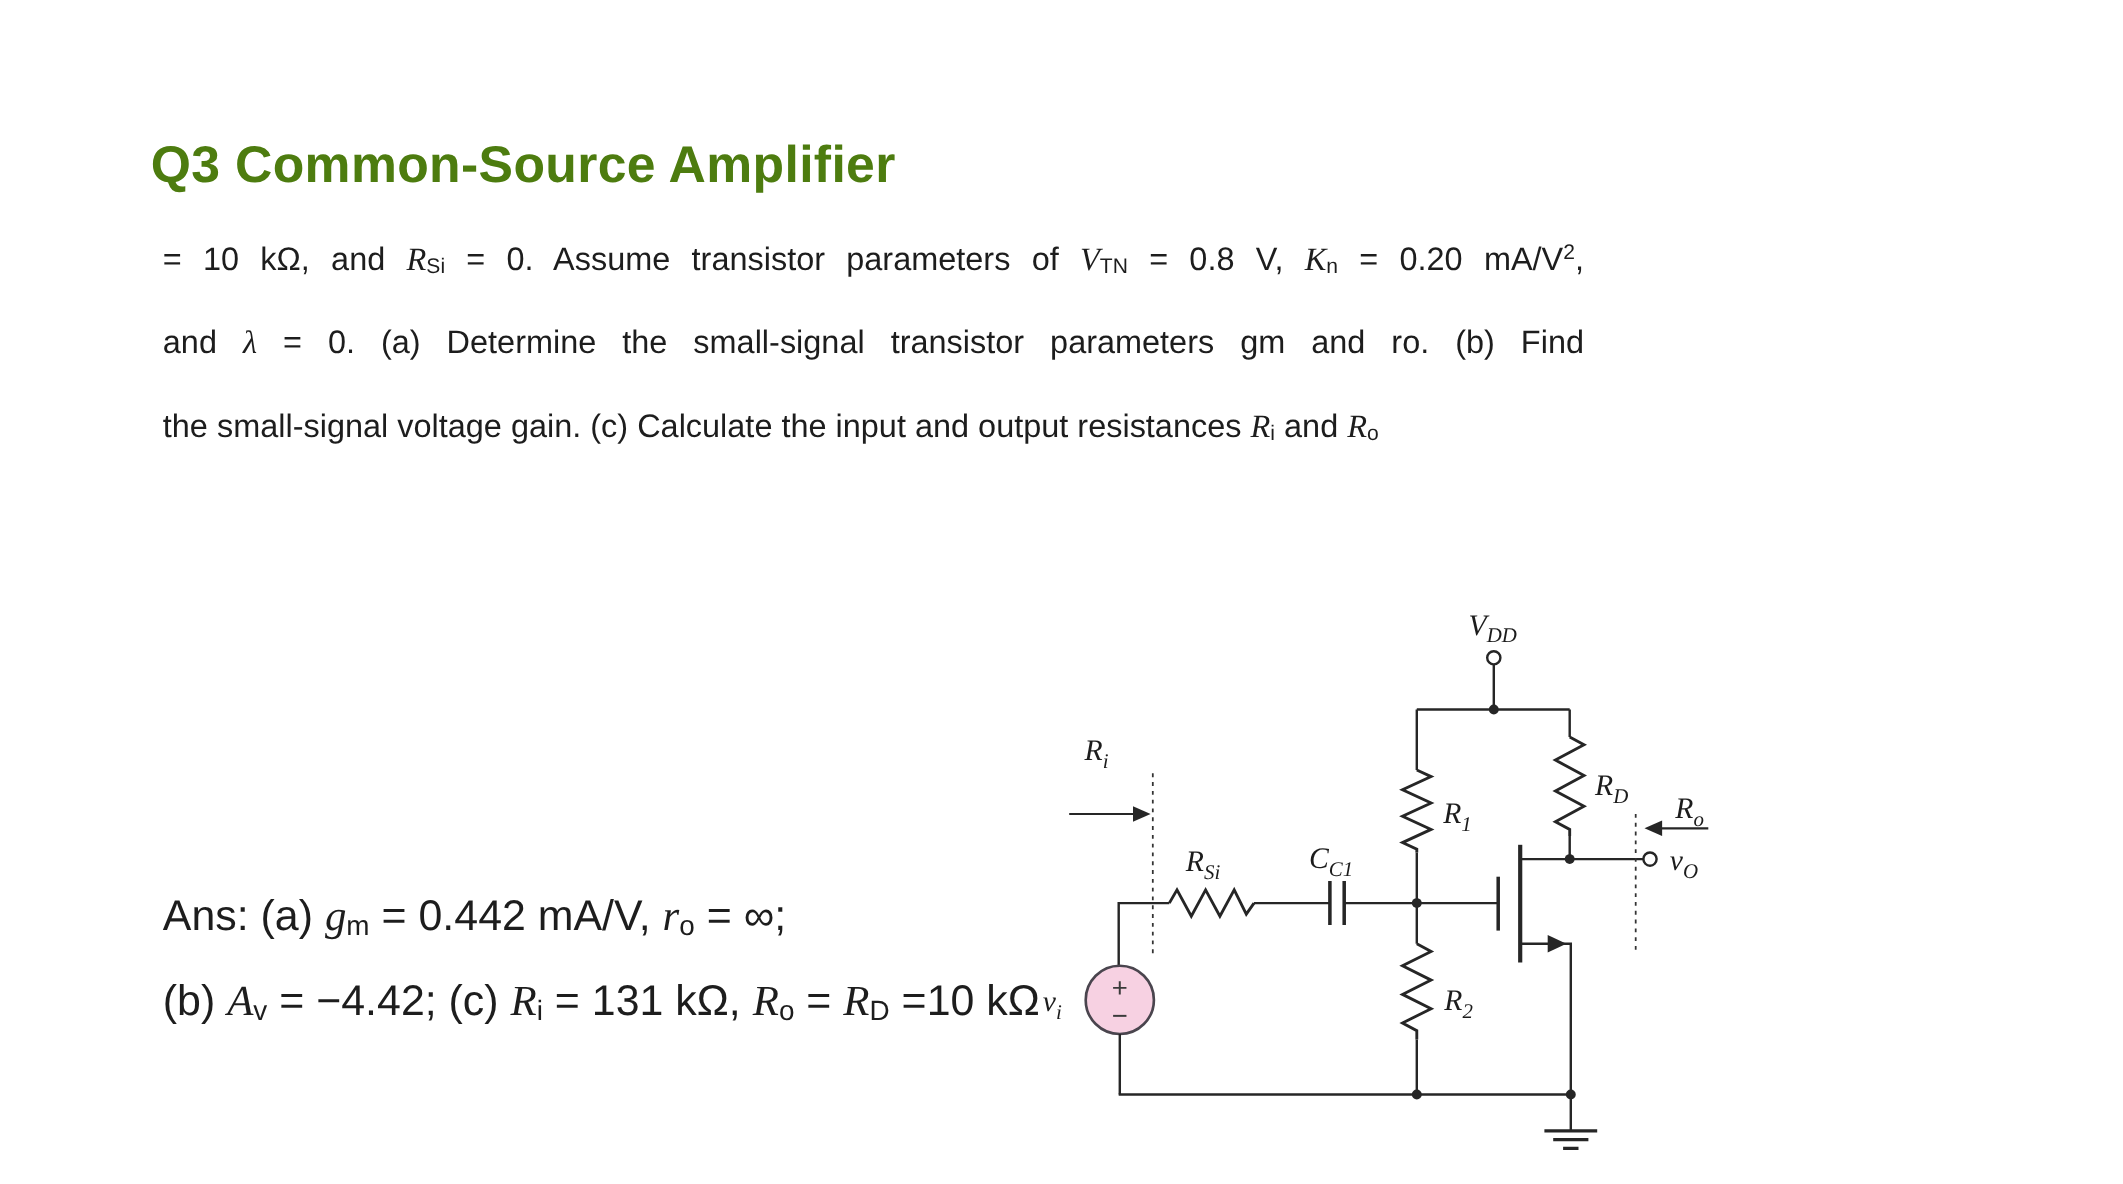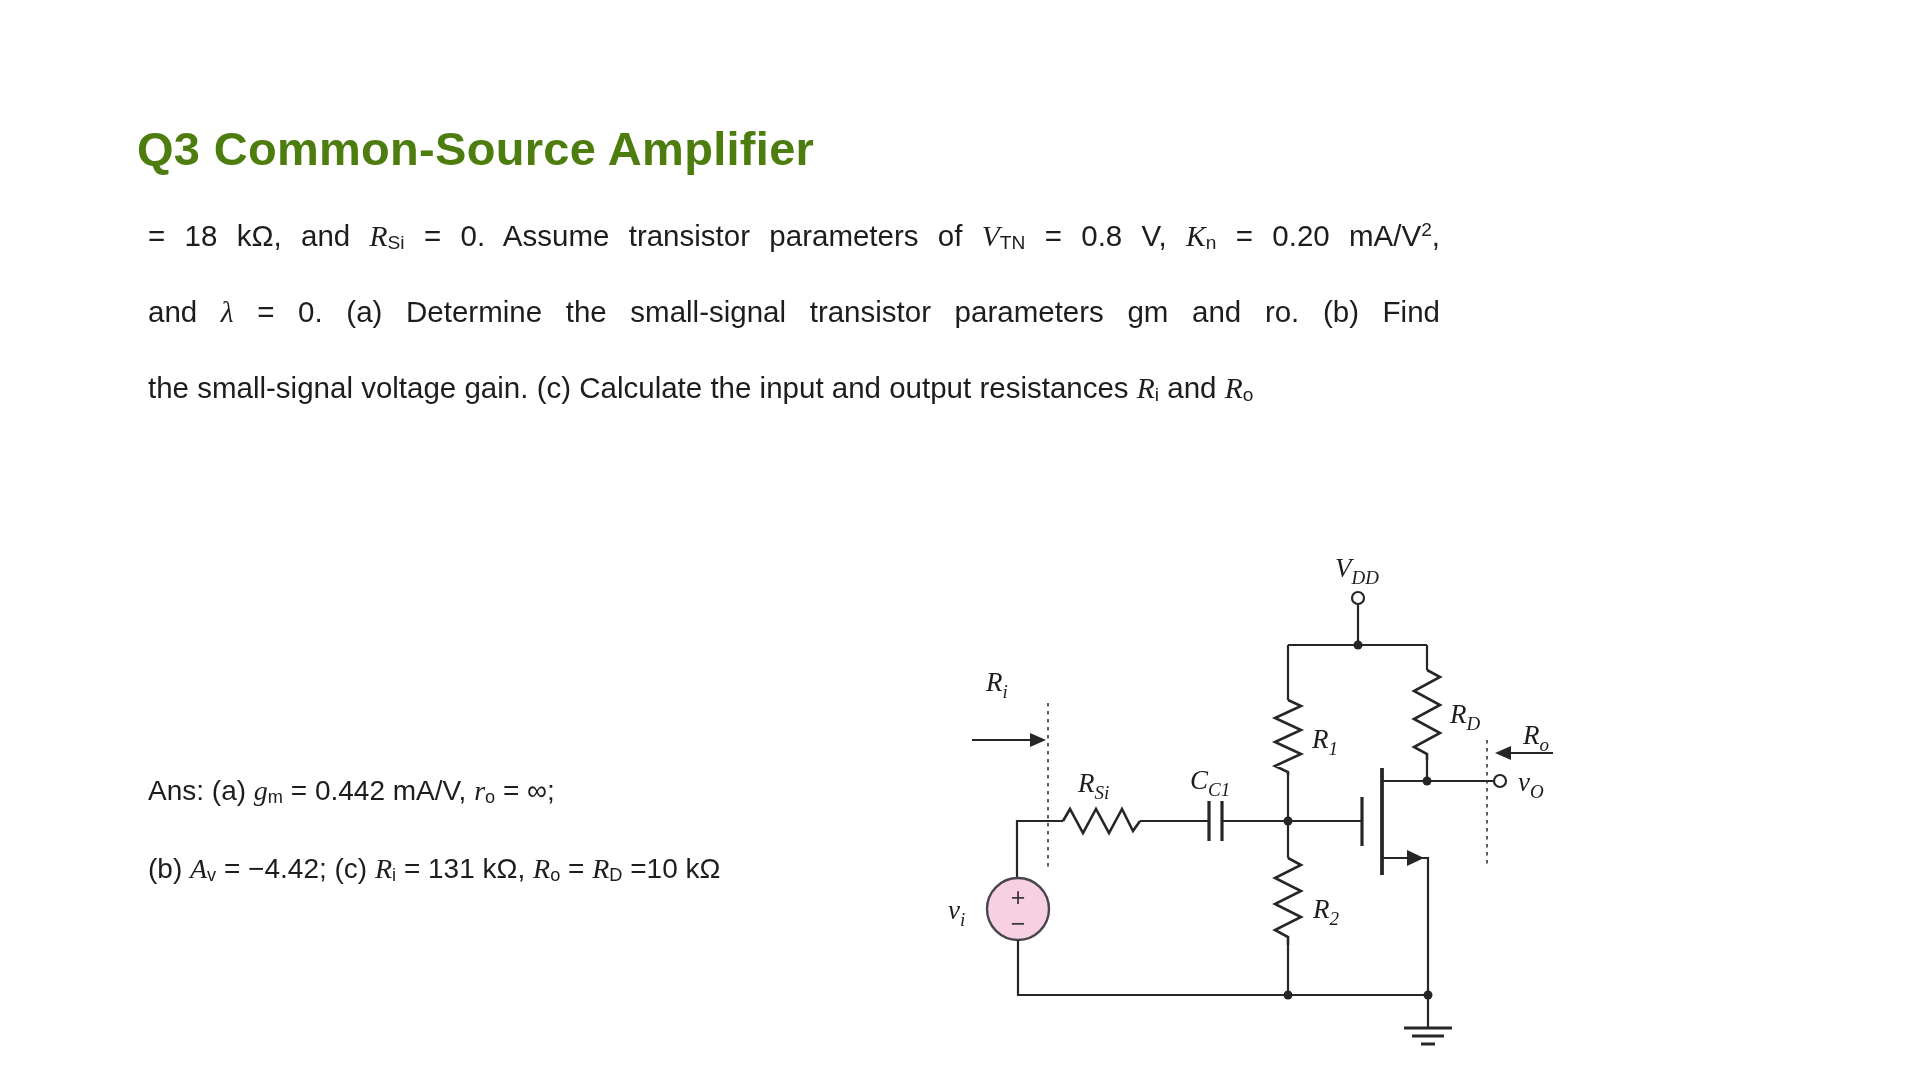--- a/index.html
+++ b/index.html
@@ -24,23 +24,23 @@
     position: absolute;
     left: 148px; top: 198px;
     width: 1292px;
     font-size: 29.5px;
     line-height: 75px;
   }
   .para .pline { width: 100%; }
   .para .pline.jl { text-align: justify; text-align-last: justify; }
   .ans {
     position: absolute;
-    left: 148px; top: 752px;
+    left: 148px; top: 794px;
     width: 820px;
-    font-size: 28px;
+    font-size: 39px;
     line-height: 78px;
     white-space: nowrap;
   }
   .var {
     font-family: "Liberation Serif", serif;
     font-style: italic;
   }
   sub { font-size: 0.65em; vertical-align: -0.18em; line-height: 0; }
   sup { font-size: 0.65em; vertical-align: 0.5em; line-height: 0; }
   .circuit-svg { position: absolute; left: 930px; top: 535px; }
@@ -57,21 +57,21 @@
   .clabel { font: italic 27px "Liberation Serif", serif; fill: #1c1c1c; }
   .clabel .s { font-size: 19px; }
   .pm { font: 25px "Liberation Sans", sans-serif; fill: #3a3a3a; text-anchor: middle; }
 </style>
 </head>
 <body>
 
 <h1 class="title">Q3 Common-Source Amplifier</h1>
 
 <div class="para">
-  <div class="pline jl"><span>= 18 kΩ, and </span><span class="var">R</span><sub>Si</sub><span> = 0. Assume transistor parameters of </span><span class="var">V</span><sub>TN</sub><span> = 0.8 V, </span><span class="var">K</span><sub>n</sub><span> = 0.20 mA/V</span><sup>2</sup><span>,</span></div>
+  <div class="pline jl"><span>= 10 kΩ, and </span><span class="var">R</span><sub>Si</sub><span> = 0. Assume transistor parameters of </span><span class="var">V</span><sub>TN</sub><span> = 0.8 V, </span><span class="var">K</span><sub>n</sub><span> = 0.20 mA/V</span><sup>2</sup><span>,</span></div>
   <div class="pline jl"><span>and </span><span class="var">λ</span><span> = 0. (a) Determine the small-signal transistor parameters gm and ro. (b) Find</span></div>
   <div class="pline"><span>the small-signal voltage gain. (c) Calculate the input and output resistances </span><span class="var">R</span><sub>i</sub><span> and </span><span class="var">R</span><sub>o</sub></div>
 </div>
 
 <div class="ans">
   <div><span>Ans: (a) </span><span class="var">g</span><sub>m</sub><span> = 0.442 mA/V, </span><span class="var">r</span><sub>o</sub><span> = ∞;</span></div>
   <div><span>(b) </span><span class="var">A</span><sub>v</sub><span> = −4.42; (c) </span><span class="var">R</span><sub>i</sub><span> = 131 kΩ, </span><span class="var">R</span><sub>o</sub><span> = </span><span class="var">R</span><sub>D</sub><span> =10 kΩ</span></div>
 </div>
 
 <svg class="circuit-svg" width="680" height="541" viewBox="930 535 680 541">

